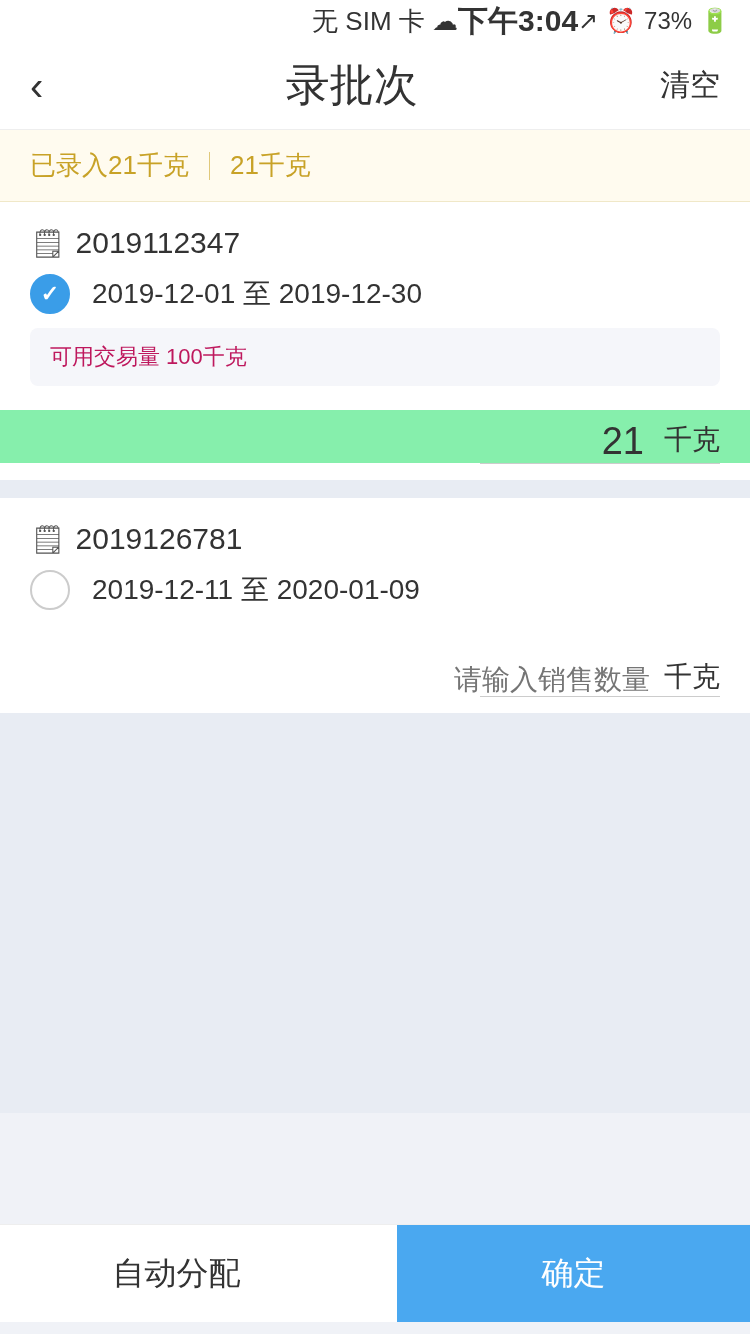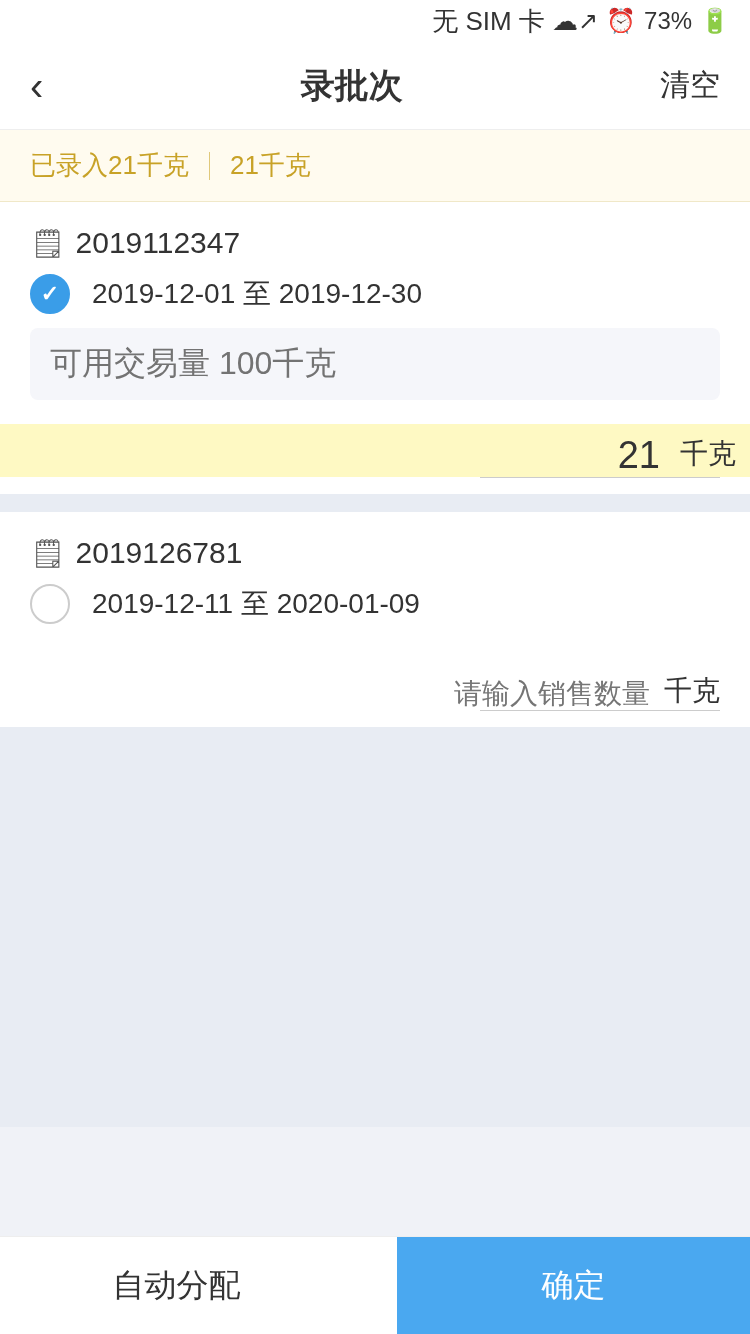--- a/index.html
+++ b/index.html
@@ -38,22 +38,22 @@
       padding: 0 30px;
       border-bottom: 1px solid #eee;
     }
     .nav-back {
       font-size: 40px;
       color: #333;
       cursor: pointer;
       line-height: 1;
     }
     .nav-title {
-      font-size: 34px;
-      font-weight: 700;
+      font-size: 44px;
+      font-weight: 400;
       color: #333;
     }
     .nav-action {
       font-size: 30px;
       color: #333;
     }
 
     
     .summary-banner {
       background: #fffbef;
@@ -132,22 +132,22 @@
     }
     .batch-date {
       font-size: 28px;
       color: #333;
     }
 
     .avail-box {
       background: #f5f6fa;
       border-radius: 8px;
       padding: 14px 20px;
-      font-size: 32px;
-      color: #737373;
+      font-size: 22px;
+      color: #be185d;
       margin-left: 0;
     }
 
     
     .card-divider {
       height: 18px;
       background: #e8ecf3;
     }
     .placeholder-input {
       font-size: 28px;
@@ -166,21 +166,21 @@
     
     .gray-area {
       background: #e8ecf3;
       flex: 1;
       min-height: 400px;
     }
 
     
     .bottom-bar {
       position: fixed;
-      bottom: 0;
+      bottom: 12px;
       left: 0;
       width: 750px;
       height: 98px;
       display: flex;
       background: #fff;
       border-top: 1px solid #eee;
       gap: 44px;
     }
     .btn-auto {
       flex: 1;
@@ -220,20 +220,21 @@
       border-bottom: 1px solid #ccc;
     }
   </style>
 </head>
 <body>
 
 <div class="status-bar">
   <div class="status-left">
     <span>无 SIM 卡 ☁</span>
   </div>
+  <div class="status-center">下午3:04</div>
   <div class="status-right">
     <span>↗</span>
     <span>⏰</span>
     <span>73%</span>
     <span>🔋</span>
   </div>
 </div>
 
 <div class="nav-bar">
   <span class="nav-back">‹</span>
@@ -253,21 +254,21 @@
       <span class="batch-icon">🗒</span>
       <span class="batch-id">2019112347</span>
     </div>
     <div class="batch-date-row">
       <div class="radio-circle selected"></div>
       <span class="batch-date">2019-12-01 至 2019-12-30</span>
     </div>
     <div class="avail-box">可用交易量 100千克</div>
   </div>
 
-  <div style="display:flex;align-items:flex-end;justify-content:flex-end;padding:10px 14px 0 30px;background:#fef9c3;">
+  <div style="display:flex;align-items:flex-end;justify-content:flex-end;padding:10px 30px 0 30px;background:#86efac;">
     <span class="quantity-number">21</span>
     <span style="font-size:28px;color:#333;margin-left:20px;padding-bottom:4px;">千克</span>
   </div>
   <div class="underline-container" style="background:#fff;">
     <div class="underline"></div>
   </div>
 </div>
 
 <div class="card-divider"></div>
 

